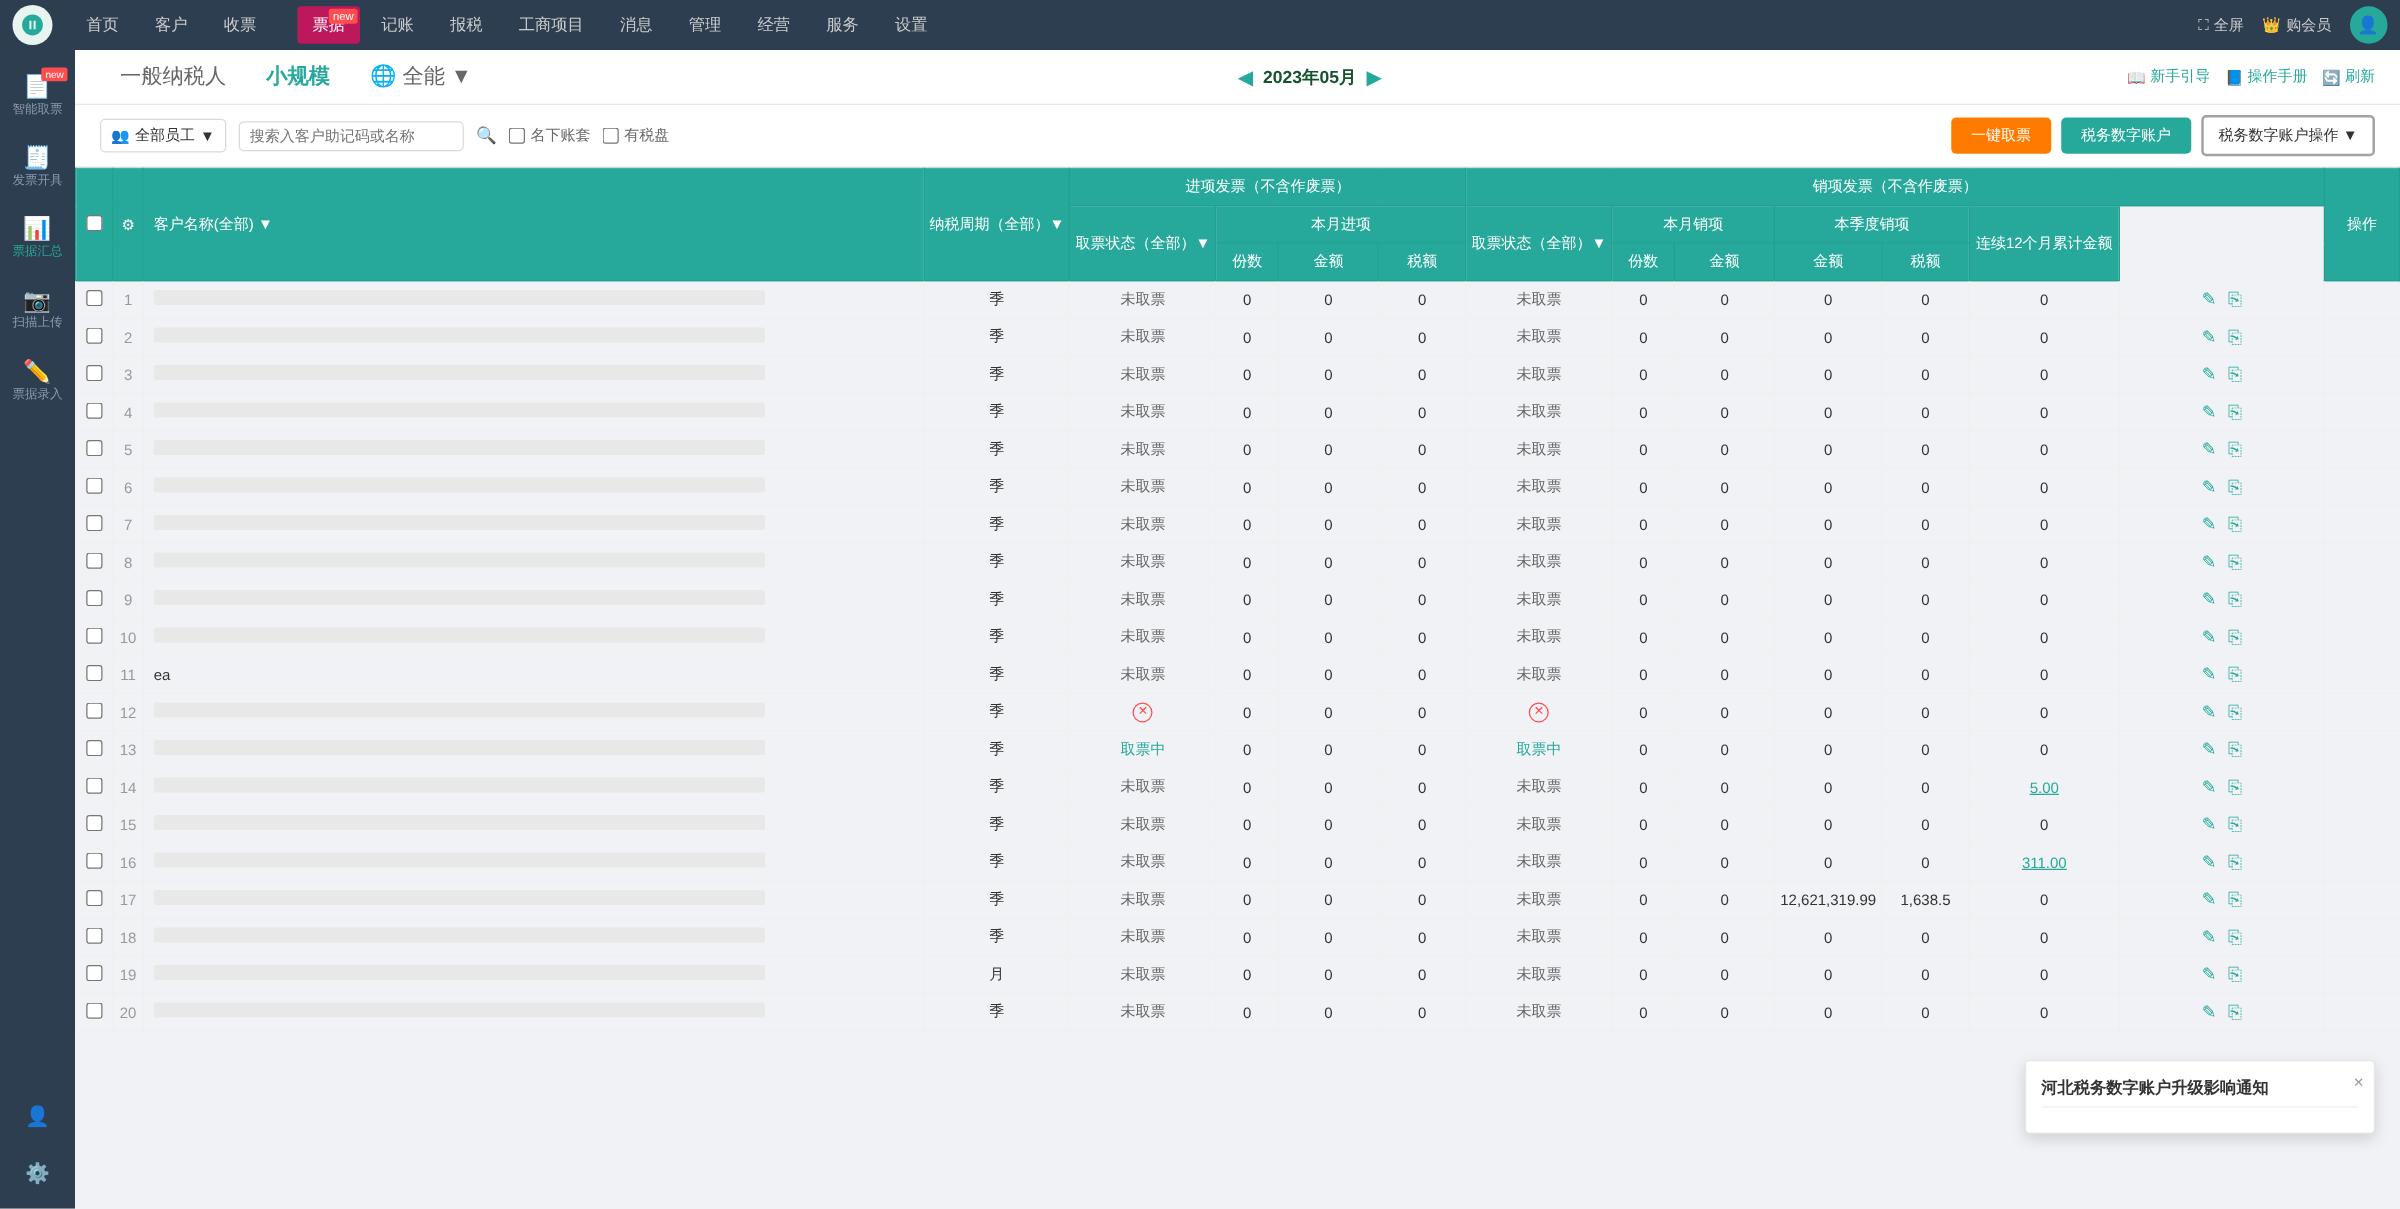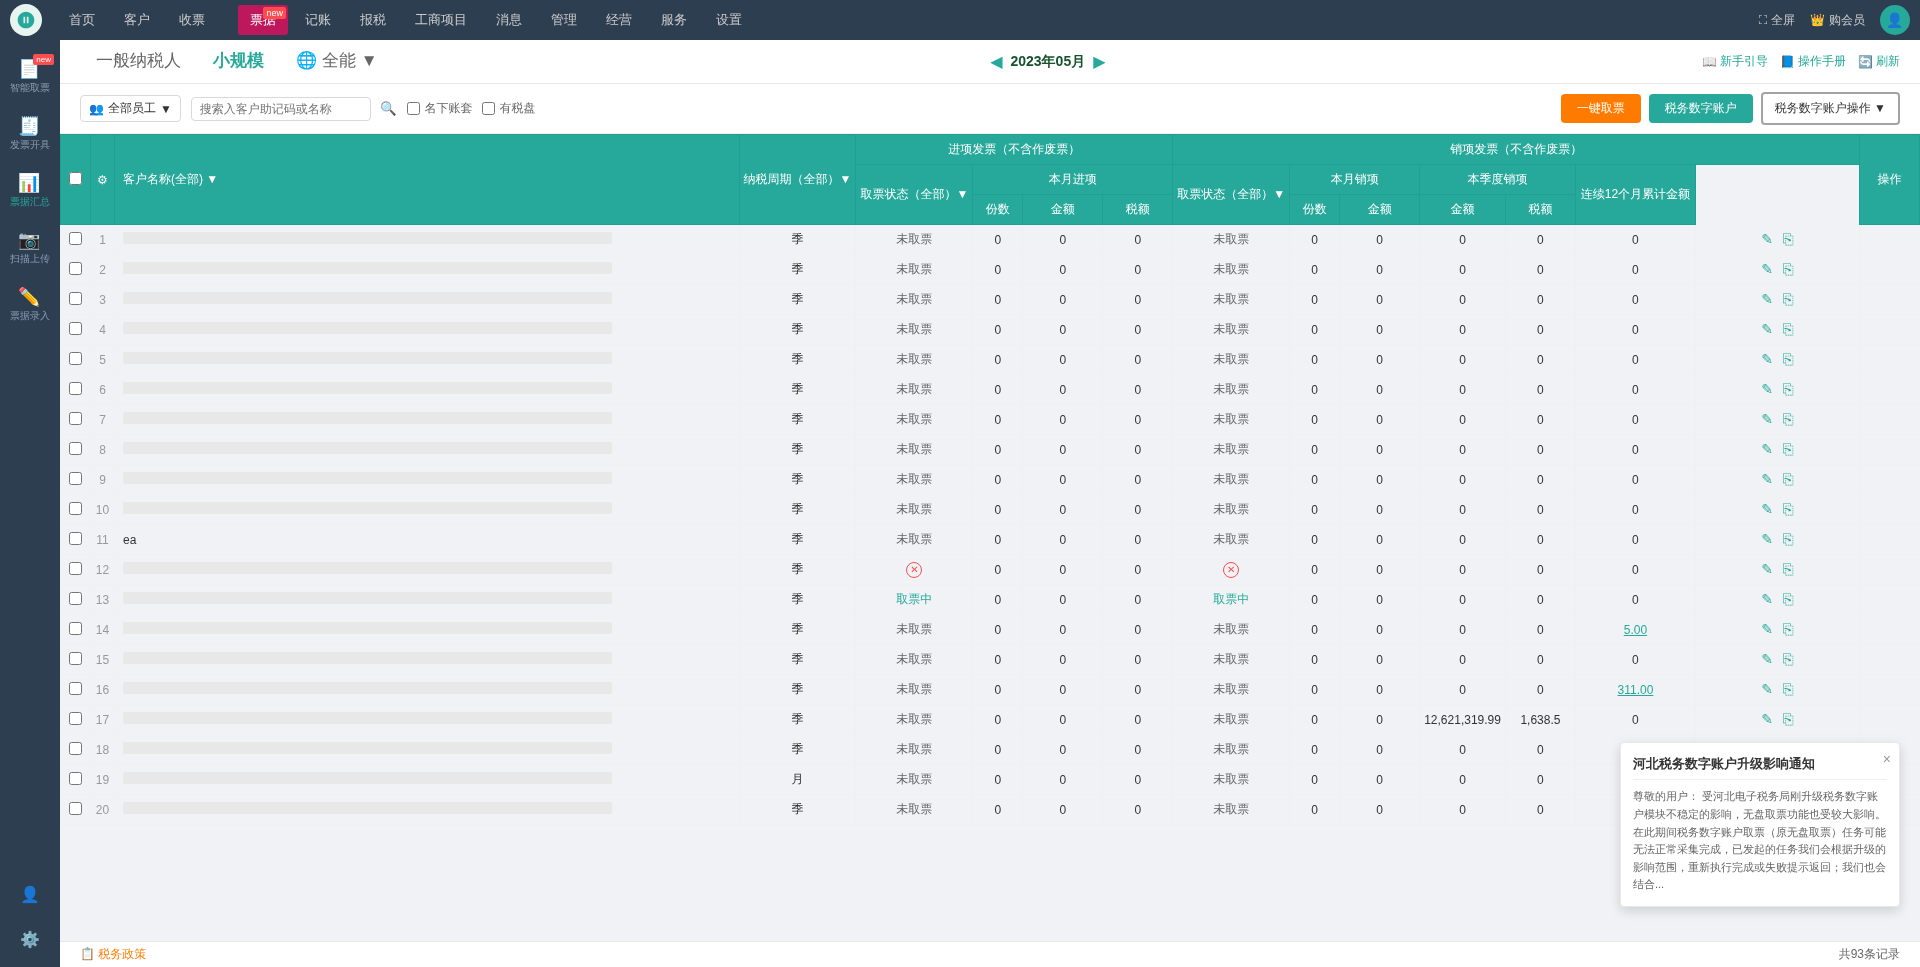--- a/index.html
+++ b/index.html
@@ -641,29 +641,20 @@
     <td><span>0</span></td>
     <td>
       <button class="action-btn" title="编辑">✎</button>
       <button class="action-btn" title="复制">⎘</button>
     </td>
   </tr>
           </tbody>
       </table>
     </div>
 
-    <div class="status-bar">
-      <div class="status-link">
-        <span>📋</span>
-        <span>税务政策</span>
-      </div>
-      <div>共93条记录</div>
-    </div>
 
   </div>
 </div>
 
 <div class="notification-popup">
   <div class="notification-title">河北税务数字账户升级影响通知</div>
   <span class="notification-close">×</span>
-  <div class="notification-body">尊敬的用户：
-受河北电子税务局刚升级税务数字账户模块不稳定的影响，无盘取票功能也受较大影响。在此期间税务数字账户取票（原无盘取票）任务可能无法正常采集完成，已发起的任务我们会根据升级的影响范围，重新执行完成或失败提示返回；我们也会结合...</div>
 </div>
 
 </body></html>

